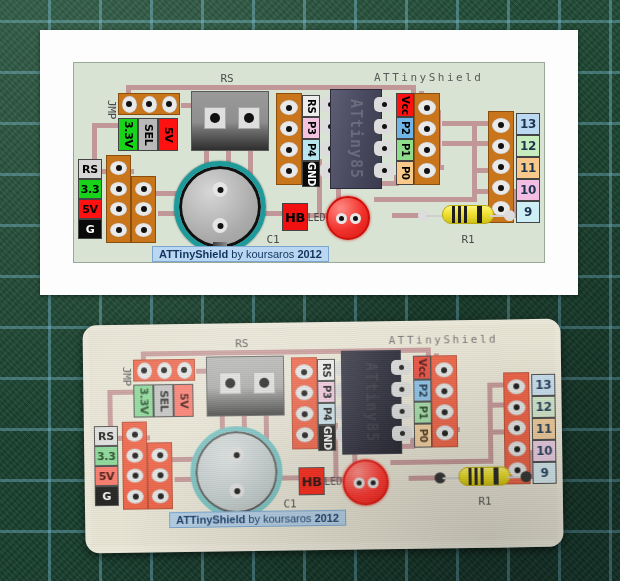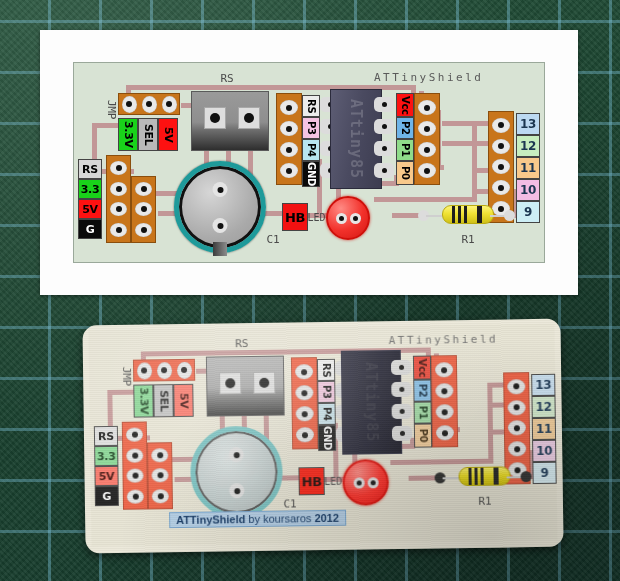--- a/index.html
+++ b/index.html
@@ -368,20 +368,25 @@
     <div class="res" style="left:368px; top:142px; width:52px; height:19px;">
       <b style="left:9px;  width:3px;"></b>
       <b style="left:15px; width:3px;"></b>
       <b style="left:21px; width:3px;"></b>
       <b style="left:34px; width:5px;"></b>
     </div>
     <div class="rlead" style="left:416px; top:152px; width:18px;"></div>
     <div class="rpad" style="left:430px; top:147px;"></div>
     <div class="plain rot" style="left:387px; top:164px; width:14px; height:24px; position:absolute; display:flex;align-items:center;justify-content:center; font-size:11px;">R1</div>
 
+    <div class="brand" style="left:78px; top:183px;">
+      <span class="b">ATTinyShield</span>
+      <span>by koursaros</span>
+      <span class="b">2012</span>
+    </div>
     <div class="title" style="left:300px; top:8px;">ATTinyShield</div>
   </div>
 </div>
 
 <div id="photo">
   <div class="board">
     <div class="pcb" id="pcb-photo">
 
       <div class="trace" style="left:52px;  top:22px;  width:290px; height:5px;"></div>
       <div class="trace" style="left:52px;  top:22px;  width:5px;   height:18px;"></div>

